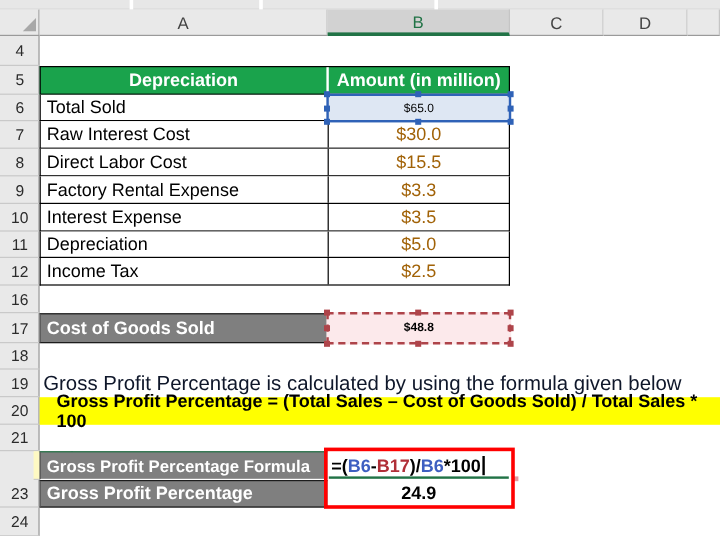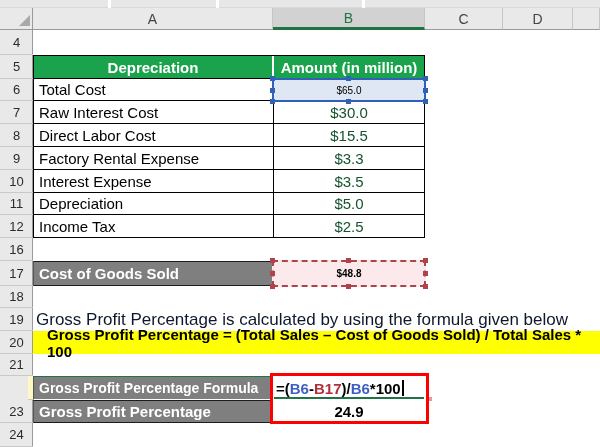--- a/index.html
+++ b/index.html
@@ -27,21 +27,21 @@
   .rn { position: absolute; left: 0; width: 33px; display: flex; align-items: center; justify-content: center;
         font-size: 13px; color: #2B2B2B; border-bottom: 1px solid #C9C9C9; }
   .rn.active { background: #fef9c3; color: #217346; box-shadow: inset -2px 0 0 #217346; margin-left: 28px; }
 
   
   .trow { position: absolute; left: 33px; width: 392px; display: flex;
           border-left: 1px solid #000; border-right: 1px solid #000; border-bottom: 1px solid #000; background: #fff; }
   .trow.first { border-top: 1px solid #000; }
   .ca { width: 240px; display: flex; align-items: center; padding-left: 5px; font-size: 15px; color: #000;
         border-right: 1px solid #000; }
-  .cb { width: 150px; display: flex; align-items: center; justify-content: center; font-size: 15px; color: #14532d; }
+  .cb { width: 150px; display: flex; align-items: center; justify-content: center; font-size: 15px; color: #a16207; }
   .grnrow { background: #1AA34C; }
   .grnrow .ca { justify-content: center; padding-left: 0; border-right: 2px solid #FFF; color: #FFF; font-weight: bold; }
   .grnrow .cb { color: #FFF; font-weight: bold; }
 
   
   .graycell { position: absolute; background: #7F7F7F; color: #FFF; font-weight: bold;
               display: flex; align-items: center; padding-left: 5px; font-size: 15px;
               border-top: 1px solid #1c1c1c; border-left: 1px solid #555; border-bottom: 1px solid #1c1c1c; }
 
   
@@ -105,21 +105,21 @@
   <div class="rn" style="top:354px;height:22px">21</div>
   <div class="rn active" style="top:376px;height:24px">22</div>
   <div class="rn" style="top:400px;height:23px">23</div>
   <div class="rn" style="top:423px;height:24px">24</div>
 
   <div class="trow grnrow first" style="top:55px;height:24px">
     <div class="ca">Depreciation</div>
     <div class="cb">Amount (in million)</div>
   </div>
   <div class="trow" style="top:79px;height:22px">
-    <div class="ca">Total Cost</div>
+    <div class="ca">Total Sold</div>
     <div class="cb"></div>
   </div>
   <div class="trow" style="top:101px;height:23px">
     <div class="ca">Raw Interest Cost</div>
     <div class="cb">$30.0</div>
   </div>
   <div class="trow" style="top:124px;height:23px">
     <div class="ca">Direct Labor Cost</div>
     <div class="cb">$15.5</div>
   </div>

